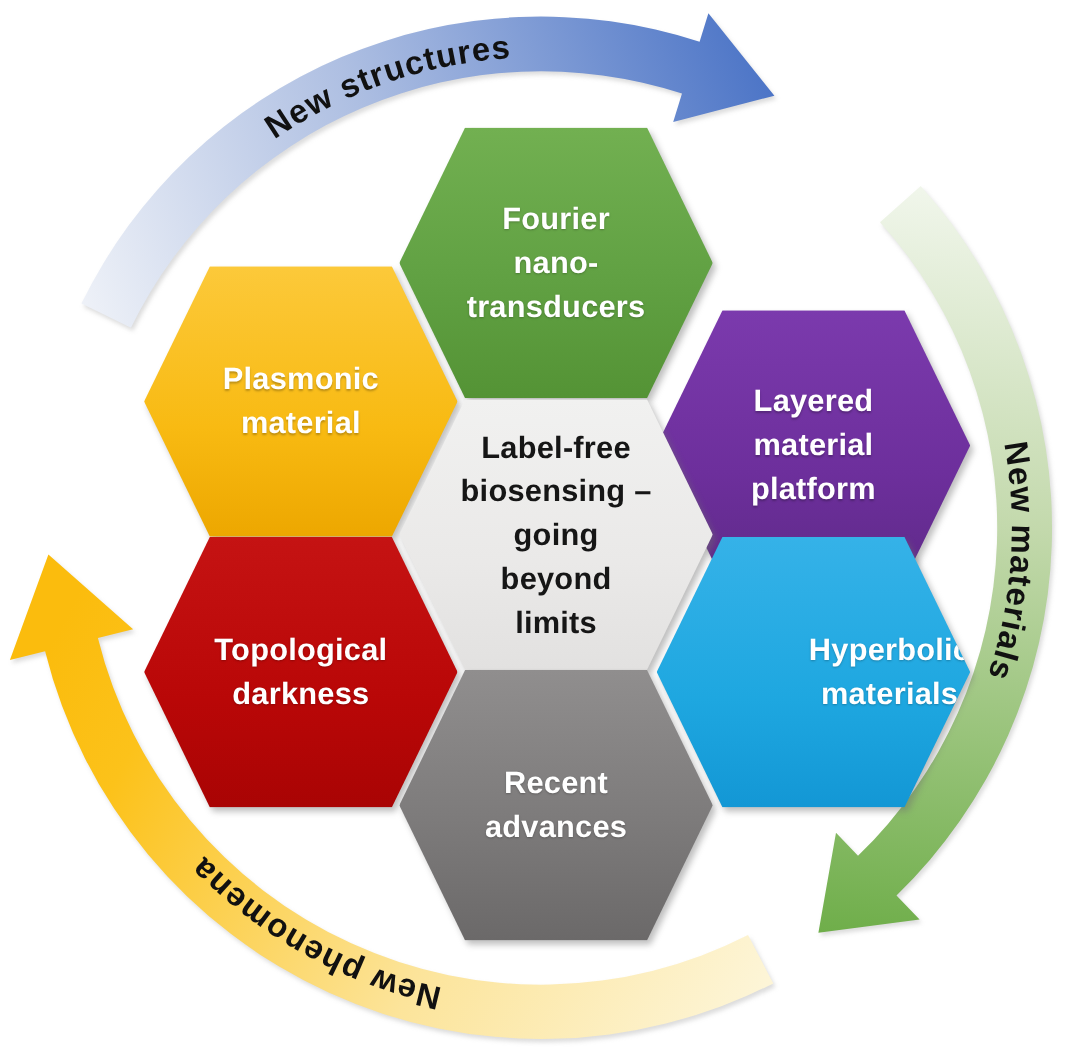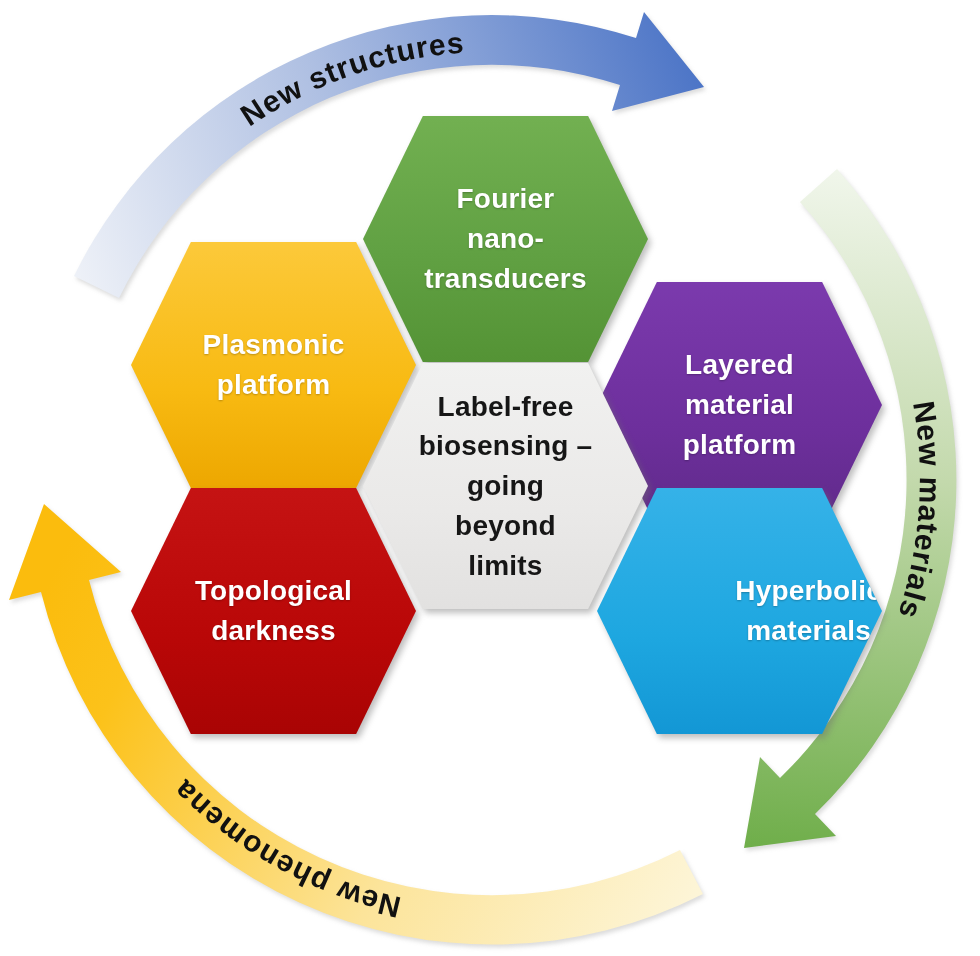--- a/index.html
+++ b/index.html
@@ -85,21 +85,21 @@
     <div class="hex hex-green">
       <span class="hex-label light">Fourier
 nano-
 transducers</span>
     </div>
   </div>
 
   <div class="hex-wrap" style="left:131px;top:242px;">
     <div class="hex hex-yellow">
       <span class="hex-label light">Plasmonic
-platform</span>
+material</span>
     </div>
   </div>
 
   <div class="hex-wrap" style="left:597px;top:242px;">
     <div class="hex hex-purple">
       <span class="hex-label light">Layered
 material
 platform</span>
     </div>
   </div>
@@ -121,14 +121,20 @@
     </div>
   </div>
 
   <div class="hex-wrap" style="left:597px;top:488px;">
     <div class="hex hex-blue">
       <span class="hex-label light">Hyperbolic
 materials</span>
     </div>
   </div>
 
+  <div class="hex-wrap" style="left:363px;top:609px;">
+    <div class="hex hex-gray">
+      <span class="hex-label light">Recent
+advances</span>
+    </div>
+  </div>
 
 </div>
 
 </body></html>

